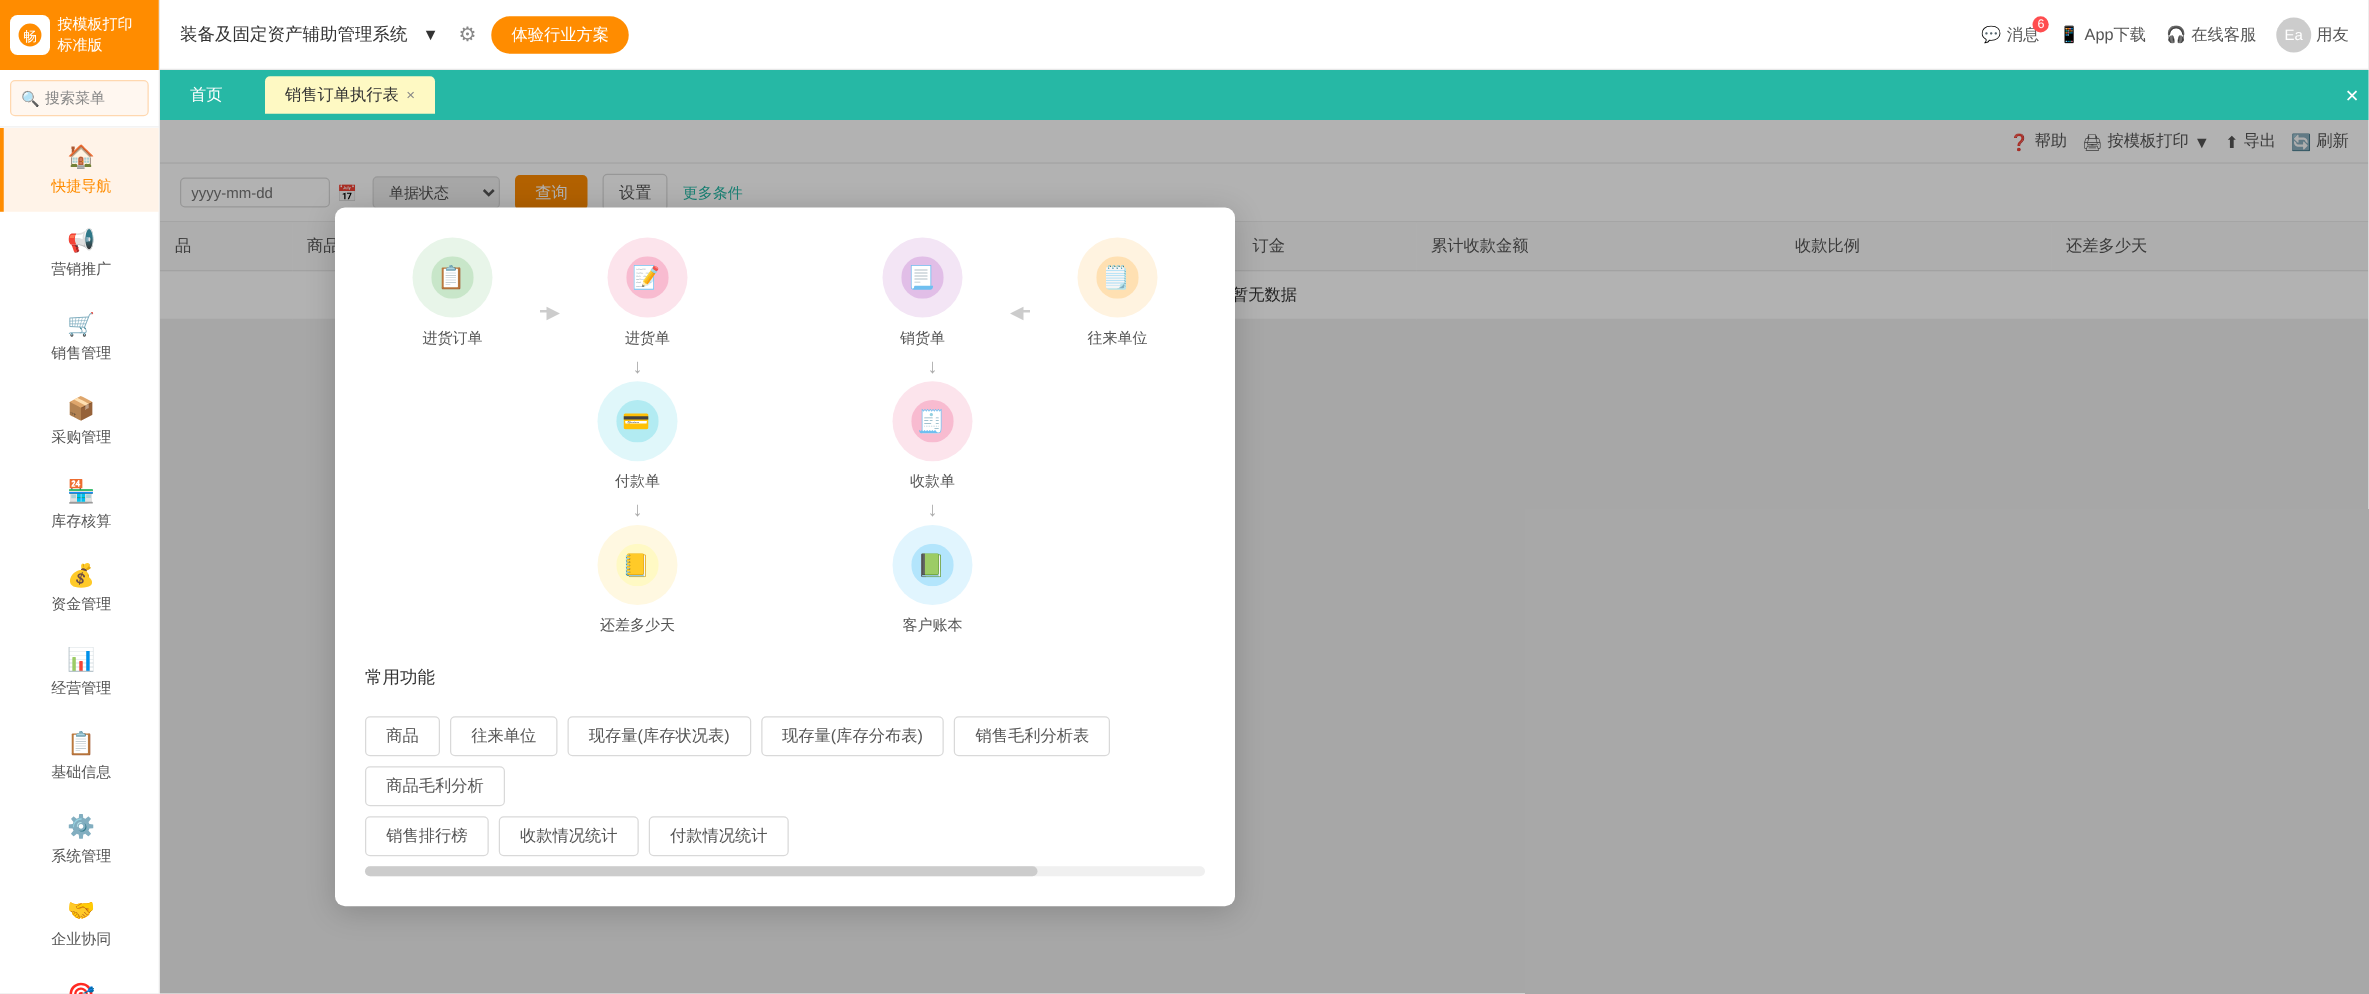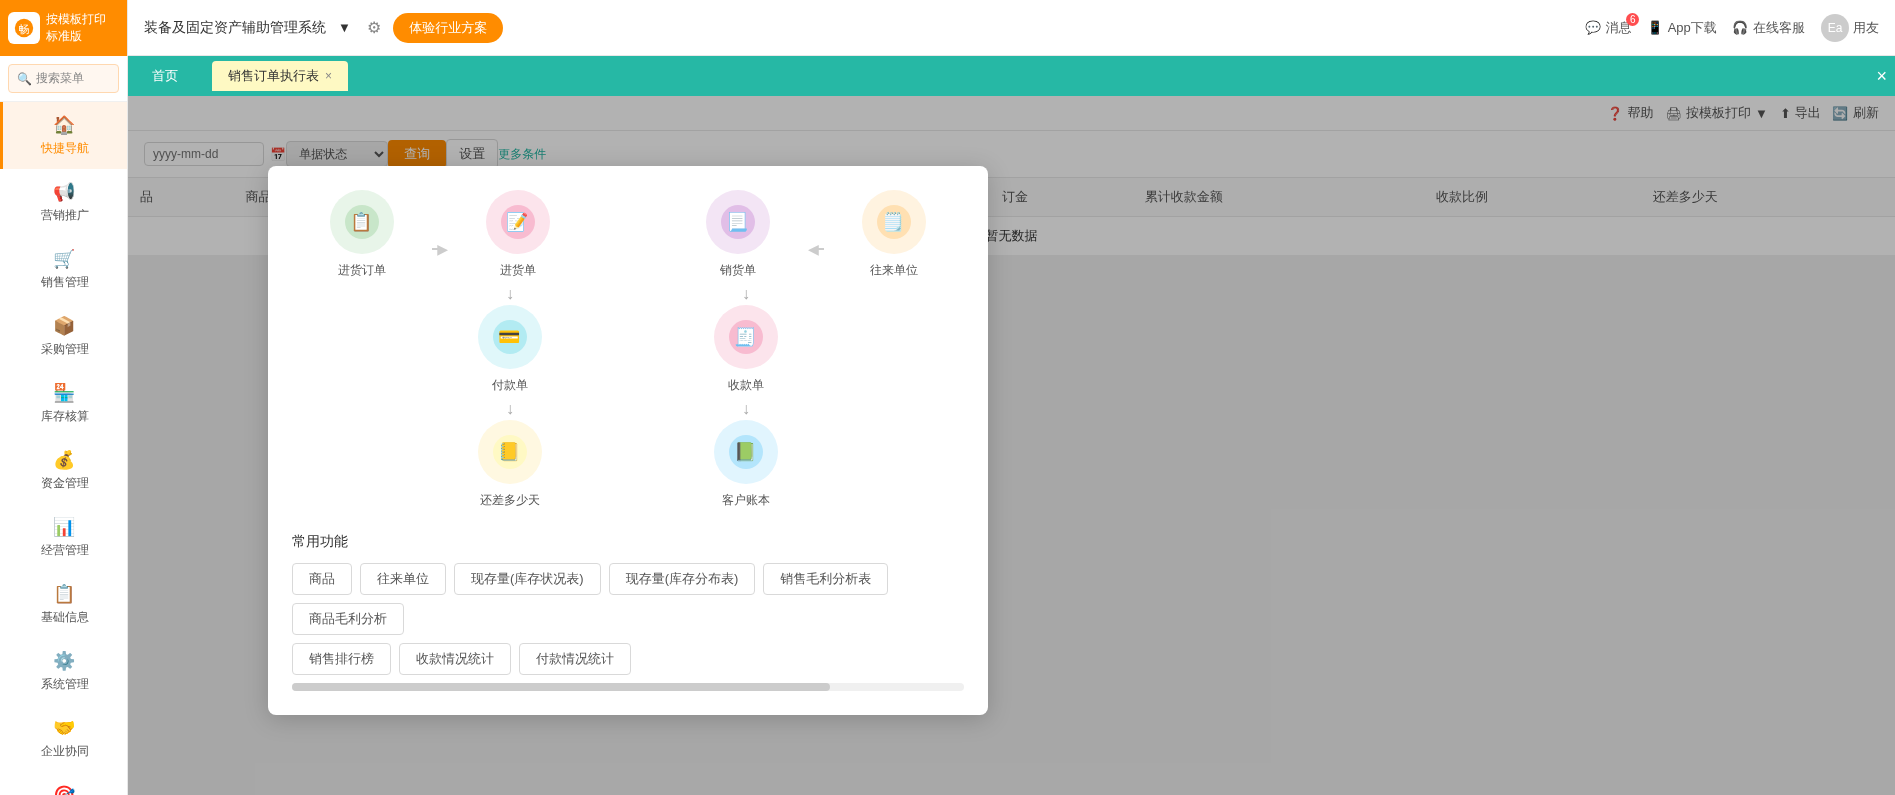--- a/index.html
+++ b/index.html
@@ -44,21 +44,21 @@
 
     
     .content-area { flex: 1; background: #f0f0f0; position: relative; overflow: hidden; }
 
     
     .page-toolbar { background: #fff; padding: 8px 16px; display: flex; align-items: center; gap: 12px; border-bottom: 1px solid #e8e8e8; }
     .page-toolbar-right { margin-left: auto; display: flex; align-items: center; gap: 12px; }
     .toolbar-btn { display: flex; align-items: center; gap: 4px; color: #555; cursor: pointer; font-size: 13px; }
 
     
-    .filter-row { background: #fff; padding: 8px 16px; display: flex; align-items: center; border-bottom: 1px solid #e8e8e8; flex-wrap: wrap; }
+    .filter-row { background: #fff; padding: 8px 16px; display: flex; align-items: center; gap: 12px; border-bottom: 1px solid #e8e8e8; flex-wrap: wrap; }
     .filter-date { display: flex; align-items: center; gap: 6px; }
     .filter-input { border: 1px solid #d9d9d9; border-radius: 4px; padding: 4px 8px; font-size: 12px; color: #bbb; width: 120px; }
     .filter-select { border: 1px solid #d9d9d9; border-radius: 4px; padding: 4px 24px 4px 8px; font-size: 12px; color: #555; min-width: 100px; }
     .query-btn { background: #ff8c00; color: #fff; border: none; border-radius: 4px; padding: 5px 16px; cursor: pointer; font-size: 13px; }
     .set-btn { background: #fff; color: #555; border: 1px solid #d9d9d9; border-radius: 4px; padding: 5px 12px; cursor: pointer; font-size: 13px; }
     .more-conditions { color: #26b8a5; cursor: pointer; font-size: 12px; }
 
     
     .table-container { background: #fff; margin: 0; overflow-x: auto; }
     .data-table { width: 100%; border-collapse: collapse; font-size: 13px; }
@@ -78,21 +78,21 @@
     .flow-circle.purple { background: #f3e5f5; }
     .flow-circle.orange { background: #fff3e0; }
     .flow-circle.teal { background: #e0f7fa; }
     .flow-circle.red { background: #fce4ec; }
     .flow-circle.yellow-orange { background: #fff8e1; }
     .flow-circle.light-blue { background: #e1f5fe; }
     .flow-label { font-size: 12px; color: #555; text-align: center; }
 
     
     .common-functions { margin-top: 8px; }
-    .common-title { font-size: 14px; color: #333; margin-bottom: 12px; }
+    .common-title { font-size: 14px; color: #333; margin-bottom: 22px; }
     .func-btn-row { display: flex; flex-wrap: wrap; gap: 8px; margin-bottom: 8px; }
     .func-btn { border: 1px solid #d9d9d9; border-radius: 4px; padding: 6px 16px; background: #fff; cursor: pointer; font-size: 13px; color: #555; }
 
     
     .modal-scrollbar { width: 100%; height: 8px; background: #f0f0f0; border-radius: 4px; margin-top: 8px; position: relative; }
     .modal-scrollbar-thumb { position: absolute; left: 0; top: 0; width: 80%; height: 8px; background: #ccc; border-radius: 4px; }
   </style>
 </head>
 <body>
 

